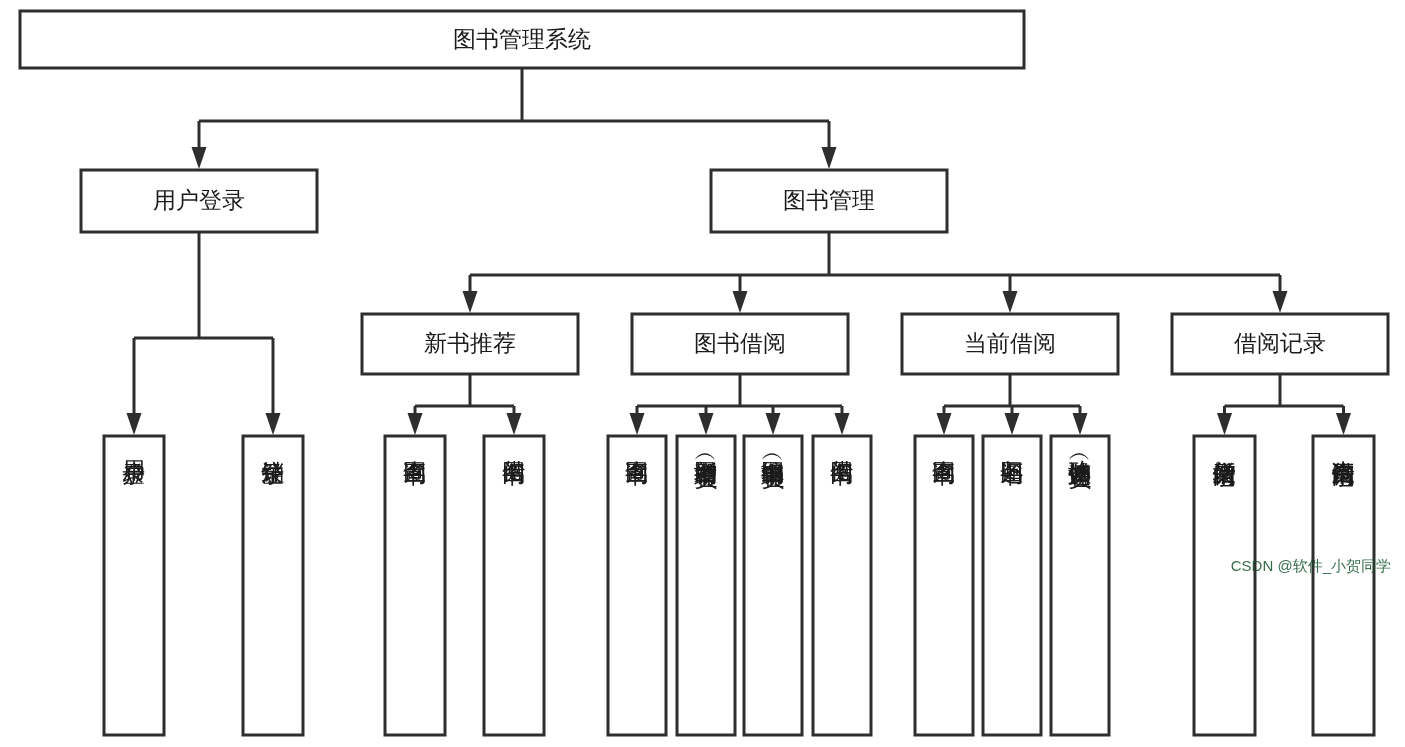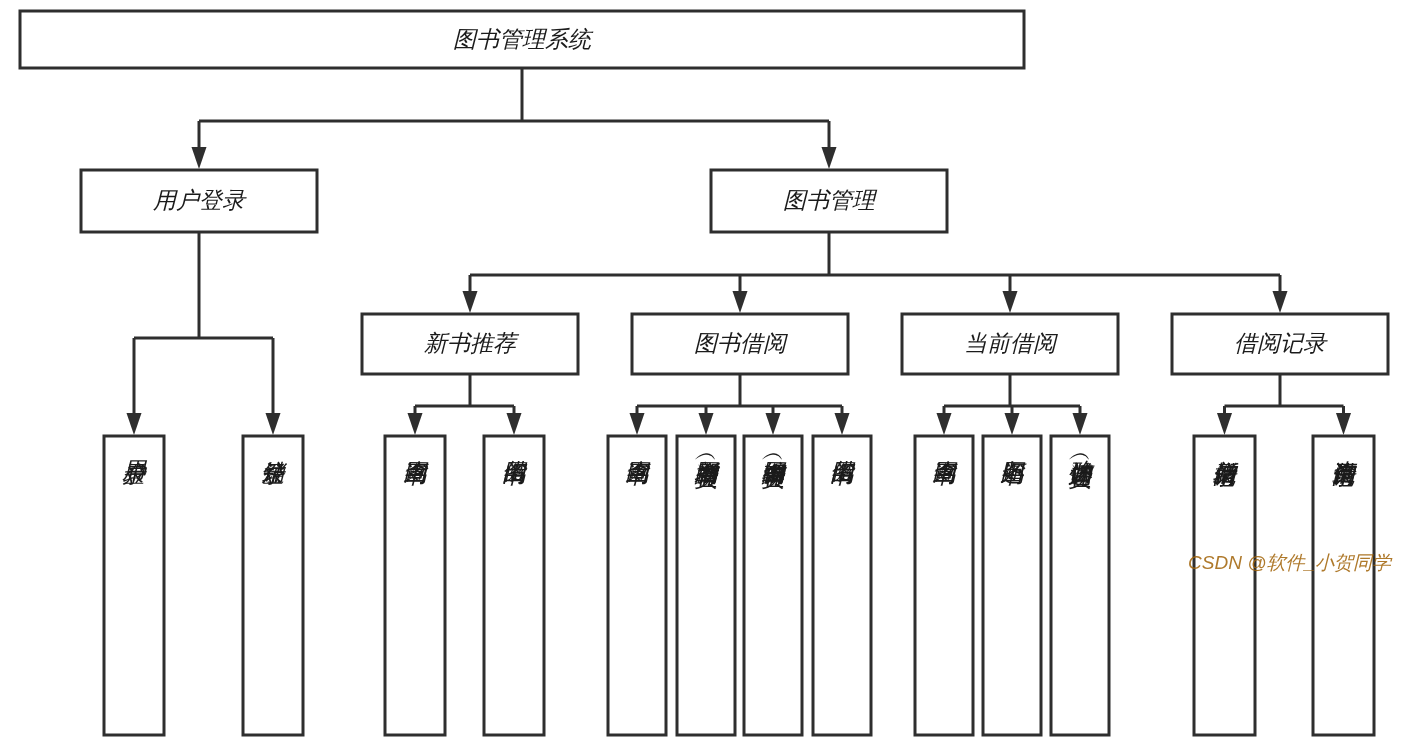--- a/index.html
+++ b/index.html
@@ -11,21 +11,20 @@
     width: 1405px;
     height: 747px;
     font-family: "Liberation Sans", "DejaVu Sans", sans-serif;
     overflow: hidden;
     position: relative;
   }
   #diagram-root {
     position: relative;
     width: 1405px;
     height: 582px;
-    font-style: italic;
   }
   svg.diagram-canvas {
     position: absolute;
     top: 0; left: 0;
     width: 1405px;
     height: 747px;
   }
   .node-box {
     fill: #ffffff;
     stroke: #2e2e2e;
@@ -59,22 +58,22 @@
     letter-spacing: 1px;
     text-align: center;
     white-space: nowrap;
     user-select: none;
   }
   .watermark {
     position: absolute;
     right: 14px;
     bottom: 6px;
     font-family: "Liberation Sans", "DejaVu Sans", sans-serif;
-    font-size: 19px;
-    color: #a16207;
+    font-size: 15px;
+    color: #14532d;
     opacity: 0.85;
     white-space: nowrap;
     pointer-events: none;
   }
 </style>
 </head>
 <body>
 
 <div id="diagram-root">
   <svg class="diagram-canvas" viewBox="0 0 1405 747">

